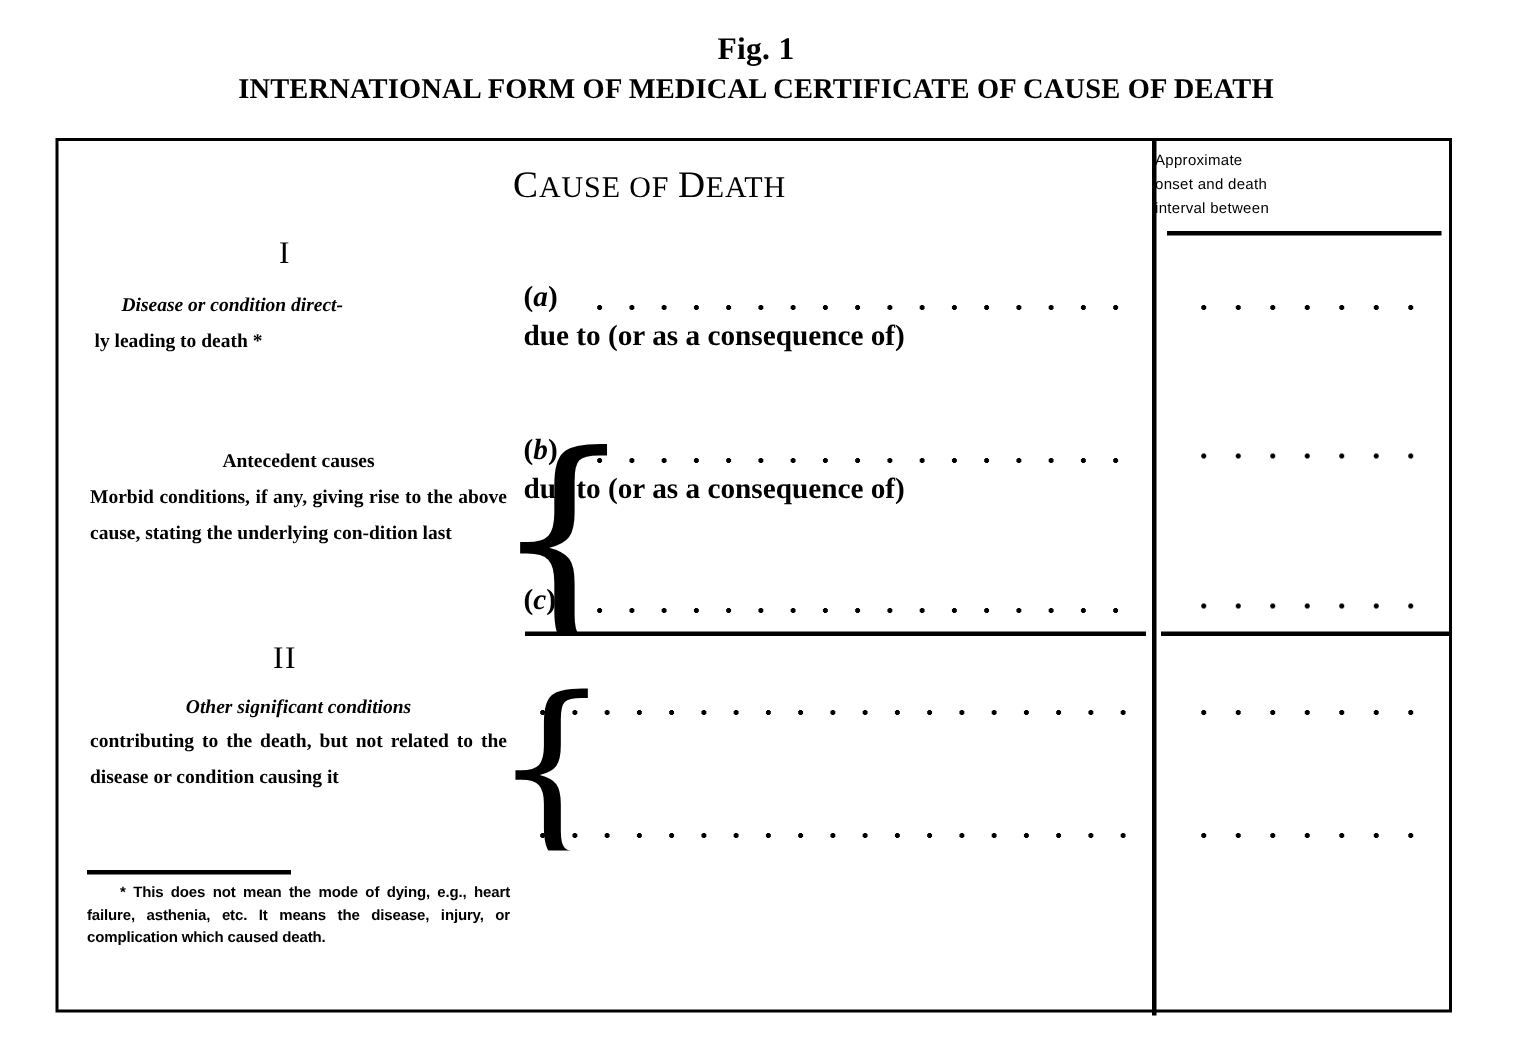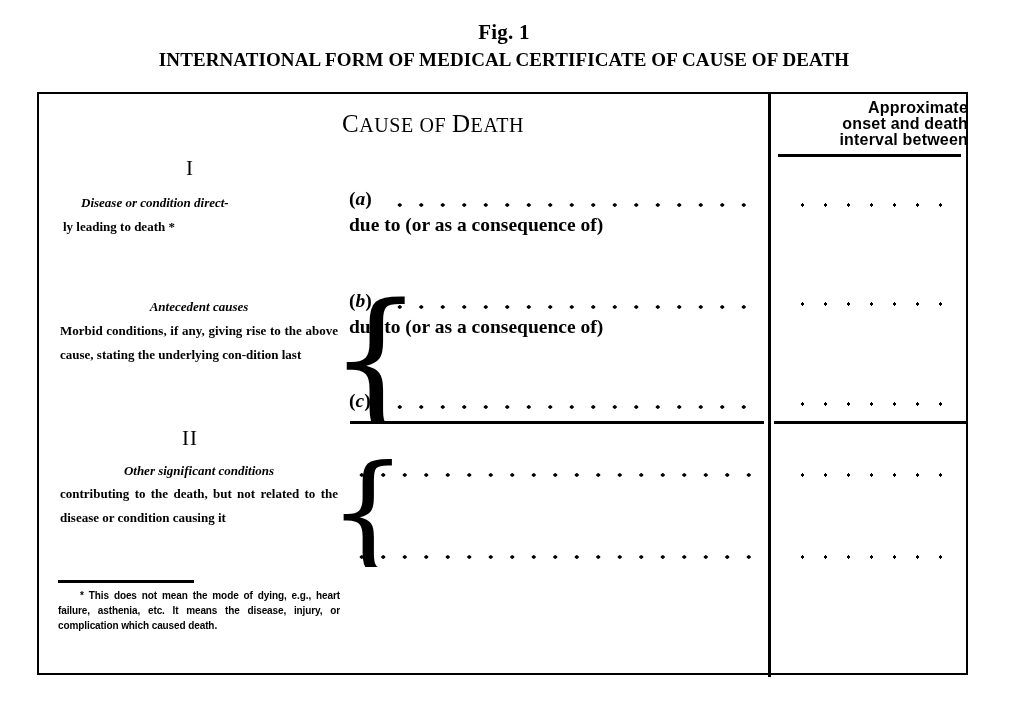--- a/index.html
+++ b/index.html
@@ -69,24 +69,24 @@
   }
   .cause-of-death-header .cap {
     font-size: 25px;
   }
 
   .interval-header {
     position: absolute;
     left: 731px;
     top: 6px;
     width: 198px;
-    text-align: right;
+    text-align: left;
     font-family: "Liberation Sans", "DejaVu Sans", sans-serif;
-    font-weight: bold;
-    font-size: 16px;
+    font-weight: normal;
+    font-size: 10px;
     line-height: 16px;
     letter-spacing: 0.2px;
   }
   .interval-header-rule {
     position: absolute;
     left: 739px;
     top: 60px;
     width: 183px;
     height: 2.5px;
     background: #000;
@@ -132,21 +132,20 @@
     left: 21px;
     top: 388px;
     width: 278px;
     text-align: justify;
   }
 
   #antecedent-title {
     left: 24px;
     top: 201px;
     width: 272px;
-    font-style: italic;
     text-align: center;
   }
   #antecedent-body {
     left: 21px;
     top: 225px;
     width: 278px;
     text-align: justify;
   }
 
   

